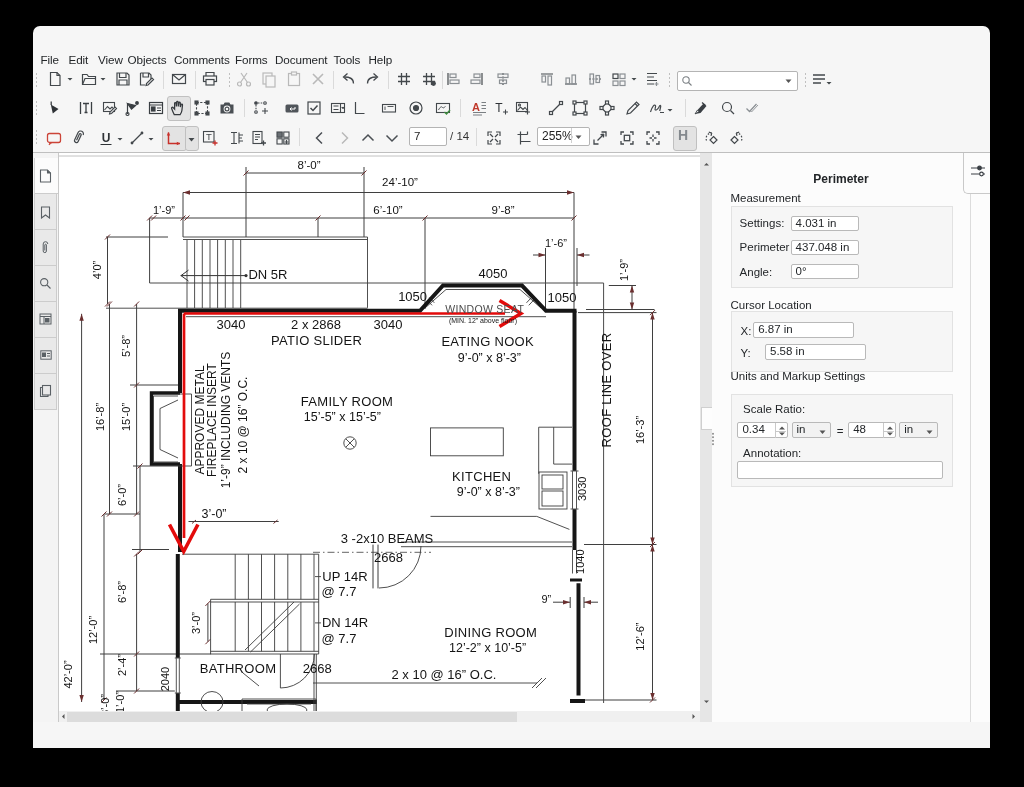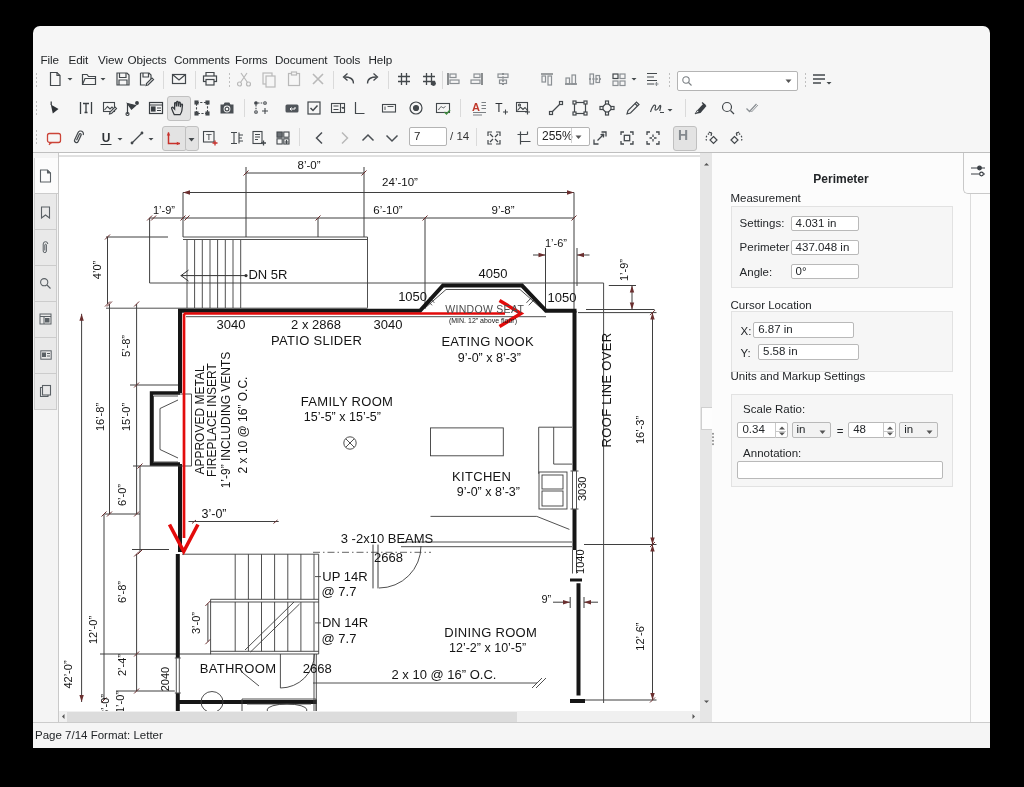--- a/index.html
+++ b/index.html
@@ -832,21 +832,21 @@
 <div class="pin" style="left:78.6px;top:62.5px;width:62px;height:13px">4.031 in</div>
 <div class="plab" style="left:27.6px;top:88.4px">Perimeter</div>
 <div class="pin" style="left:78.6px;top:86.7px;width:62px;height:13px">437.048 in</div>
 <div class="plab" style="left:27.6px;top:112.6px">Angle:</div>
 <div class="pin" style="left:78.6px;top:110.9px;width:62px;height:13px">0°</div>
 <div class="plab" style="left:18.5px;top:145.6px">Cursor Location</div>
 <div class="grp" style="left:18.8px;top:157.6px;width:220px;height:59.7px"></div>
 <div class="plab" style="left:28.5px;top:171.5px">X:</div>
 <div class="pin" style="left:41.2px;top:169px;width:95px;height:13.5px">6.87 in</div>
 <div class="plab" style="left:28.5px;top:193.5px">Y:</div>
-<div class="pin" style="left:46px;top:191.4px;width:95px;height:13.5px">5.58 in</div>
+<div class="pin" style="left:53px;top:191.4px;width:95px;height:13.5px">5.58 in</div>
 <div class="plab" style="left:18.5px;top:217px">Units and Markup Settings</div>
 <div class="grp" style="left:18.8px;top:241.2px;width:220px;height:90.4px"></div>
 <div class="plab" style="left:31.1px;top:250.3px">Scale Ratio:</div>
 <div class="pin" style="left:25.4px;top:269.3px;width:45px;height:14px">0.34
 <div style="position:absolute;right:0;top:0;width:11px;height:15px;border-left:1px solid #c9c9c9">
 <svg style="position:absolute;left:1.5px;top:1.5px" width="8" height="6">
             <path d="M1 4.5 L4 1.5 L7 4.5 Z" fill="#555"></path>
           </svg>
 <svg style="position:absolute;left:1.5px;top:8px" width="8" height="6">
             <path d="M1 1.5 L4 4.5 L7 1.5 Z" fill="#555"></path>
@@ -869,16 +869,13 @@
 <div style="position:absolute;left:0;top:7.5px;width:10px;height:1px;background:#c9c9c9"></div>
         </div></div>
 <div class="pin" style="left:187.3px;top:269.3px;width:33px;height:14px;background:#f2f2f2">in
 <svg style="position:absolute;right:3px;top:5px" width="9" height="9">
           <path d="M1.5 2.5 L4.5 6 L7.5 2.5 Z" fill="#555"></path>
         </svg></div>
 <div class="plab" style="left:31.1px;top:293.9px">Annotation:</div>
 <div class="pin" style="left:25.4px;top:307.6px;width:200px;height:16px"></div>
 </div>
 
-<div id="statusbar">
-      <span style="position:absolute;left:2px;top:6px">Page 7/14 Format: Letter</span>
-    </div>
 </div>
 
 </body></html>

